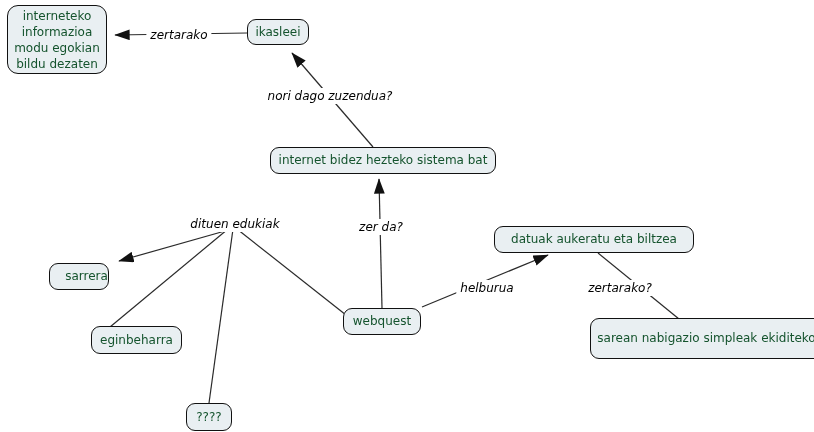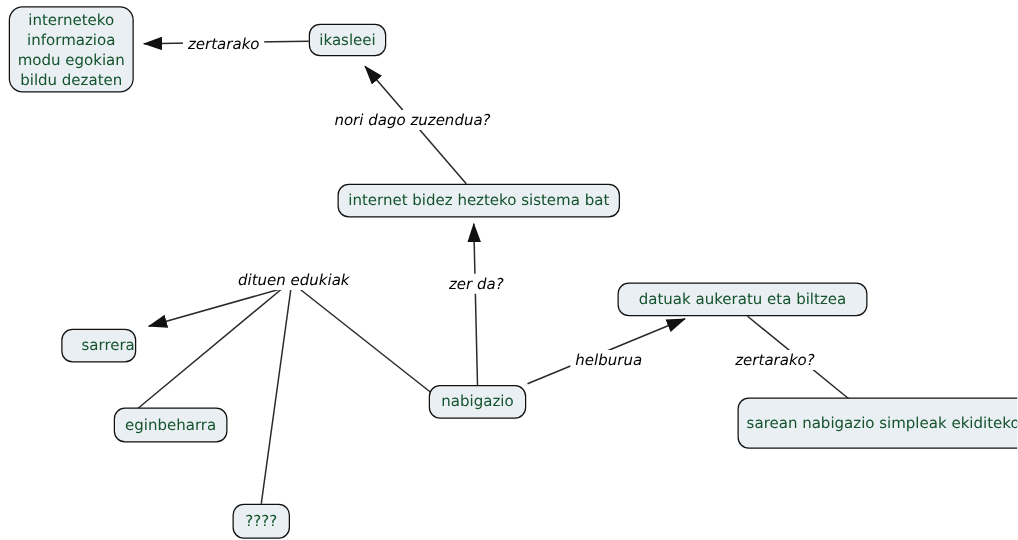--- a/index.html
+++ b/index.html
@@ -98,21 +98,21 @@
   <div class="node" style="left:247px; top:19px; width:62px; height:26px;">ikasleei</div>
 
   <div class="node" style="left:270px; top:147px; width:226px; height:27px;">internet bidez hezteko sistema bat</div>
 
   <div class="node" style="left:49px; top:263px; width:60px; height:27px;padding-left:19px;">sarrera</div>
 
   <div class="node" style="left:43px; top:326px; width:91px; height:28px;margin-left:48px;">eginbeharra</div>
 
   <div class="node" style="left:186px; top:403px; width:46px; height:28px;">????</div>
 
-  <div class="node" style="left:343px; top:308px; width:78px; height:27px;">nabigazio</div>
+  <div class="node" style="left:343px; top:308px; width:78px; height:27px;">webquest</div>
 
   <div class="node" style="left:494px; top:226px; width:200px; height:27px;">datuak aukeratu eta biltzea</div>
 
   <div class="node" style="left:590px; top:318px; width:233px; height:41px;">sarean nabigazio simpleak ekiditeko</div>
 
   <div class="edge-label" style="left:179px; top:35px;">zertarako</div>
 
   <div class="edge-label" style="left:330px; top:96px;">nori dago zuzendua?</div>
 
   <div class="edge-label" style="left:235px; top:224px;">dituen edukiak</div>

